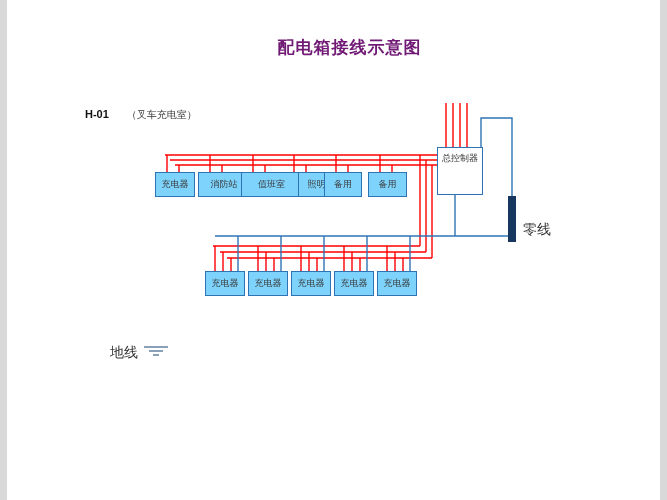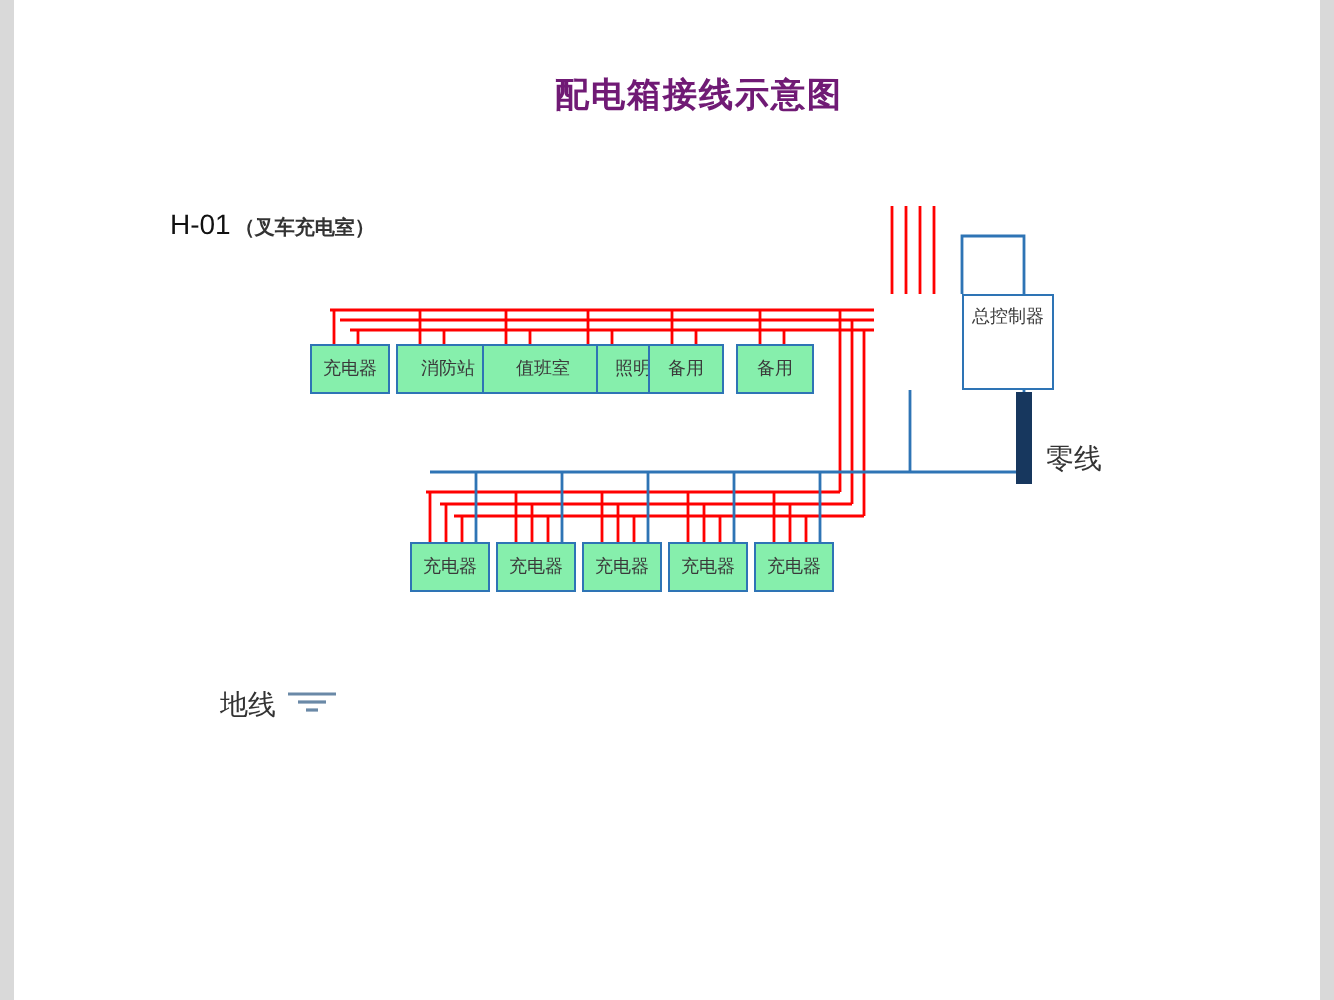--- a/index.html
+++ b/index.html
@@ -4,29 +4,29 @@
 <style>
   html,body{margin:0;padding:0;background:#ffffff;}
   body{font-family:"Liberation Sans","DejaVu Sans",sans-serif;}
   #canvas{position:relative;width:667px;height:500px;background:#ffffff;overflow:hidden;}
   .edge-strip{position:absolute;top:0;width:7px;height:500px;background:#d9d9d9;}
   .edge-strip.left{left:0;}
   .edge-strip.right{right:0;}
   .diagram-title{position:absolute;left:0;top:36px;width:667px;text-align:center;
     font-size:17px;font-weight:bold;color:#701a75;letter-spacing:1px;padding-left:16px;}
   .panel-id{position:absolute;left:85px;top:104px;color:#111;}
-  .panel-id .pid{font-size:14px;font-weight:normal;}
-  .panel-id .psub{font-size:10px;font-weight:bold;color:#333;margin-left:2px;}
-  .box{position:absolute;height:25px;border:1.5px solid #2e74b5;background:#86efac;
+  .panel-id .pid{font-size:11px;font-weight:bold;}
+  .panel-id .psub{font-size:10px;font-weight:normal;color:#333;margin-left:18px;}
+  .box{position:absolute;height:25px;border:1.5px solid #2e74b5;background:#7dd3fc;
     display:flex;align-items:center;justify-content:center;
     font-size:9px;color:#3a3a3a;box-sizing:border-box;white-space:nowrap;}
   .controller{position:absolute;left:437px;top:147px;width:46px;height:48px;
     border:1.5px solid #2e74b5;background:#ffffff;box-sizing:border-box;
     display:flex;align-items:flex-start;justify-content:center;
-    font-size:9px;color:#3a3a3a;padding-top:5px;text-align:center;line-height:1.3;margin-left:44px;}
+    font-size:9px;color:#3a3a3a;padding-top:5px;text-align:center;line-height:1.3;}
   .wire-label{position:absolute;font-size:14px;color:#333;}
   svg{position:absolute;left:0;top:0;pointer-events:none;}
 </style>
 </head>
 <body>
 
 <div id="canvas">
 
   <div class="edge-strip left"></div>
   <div class="edge-strip right"></div>

